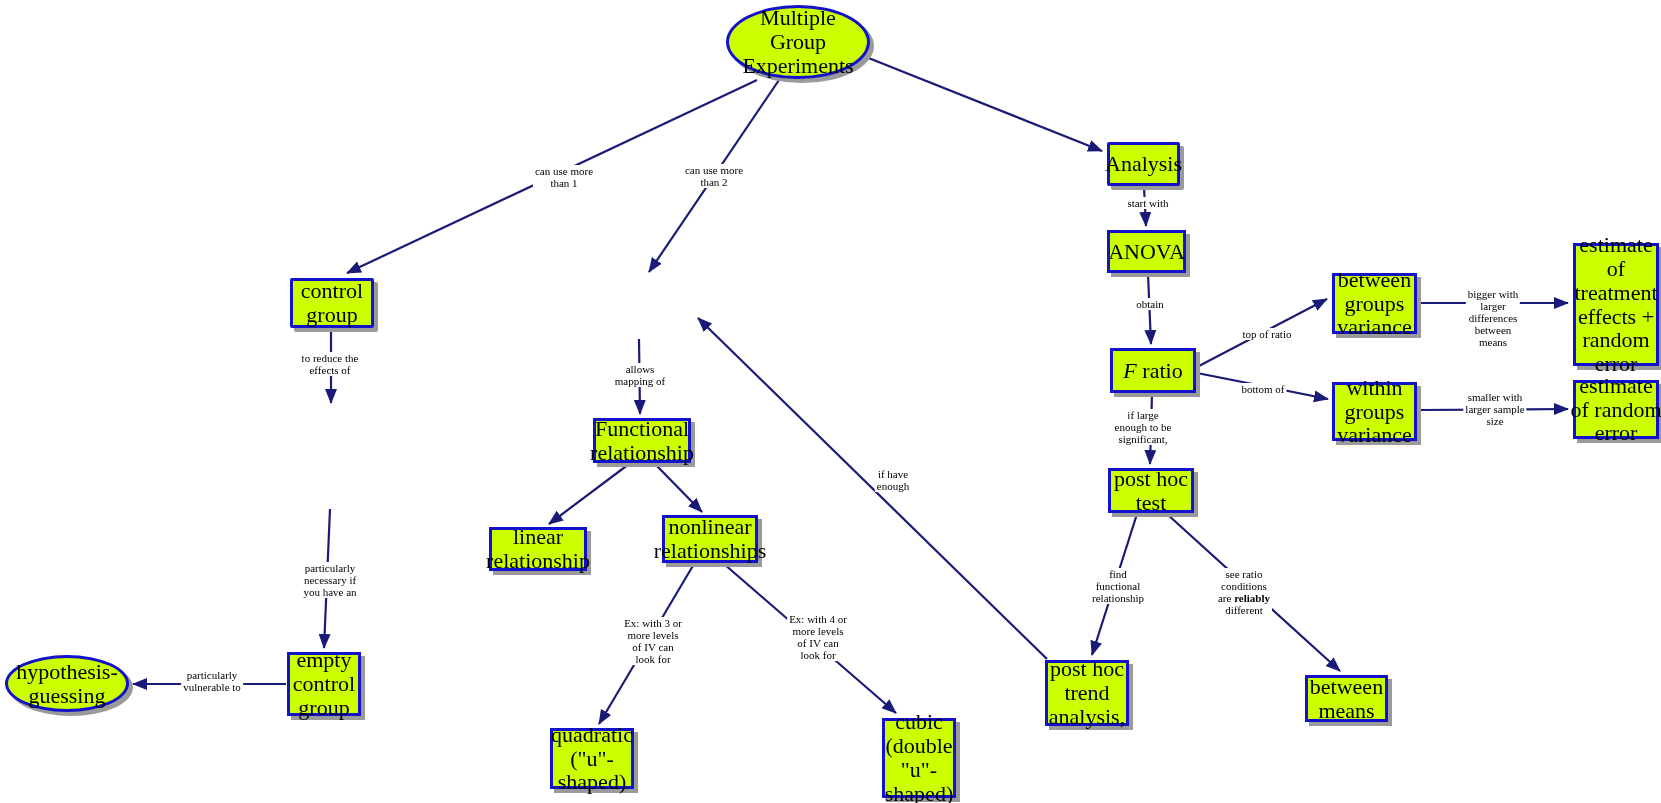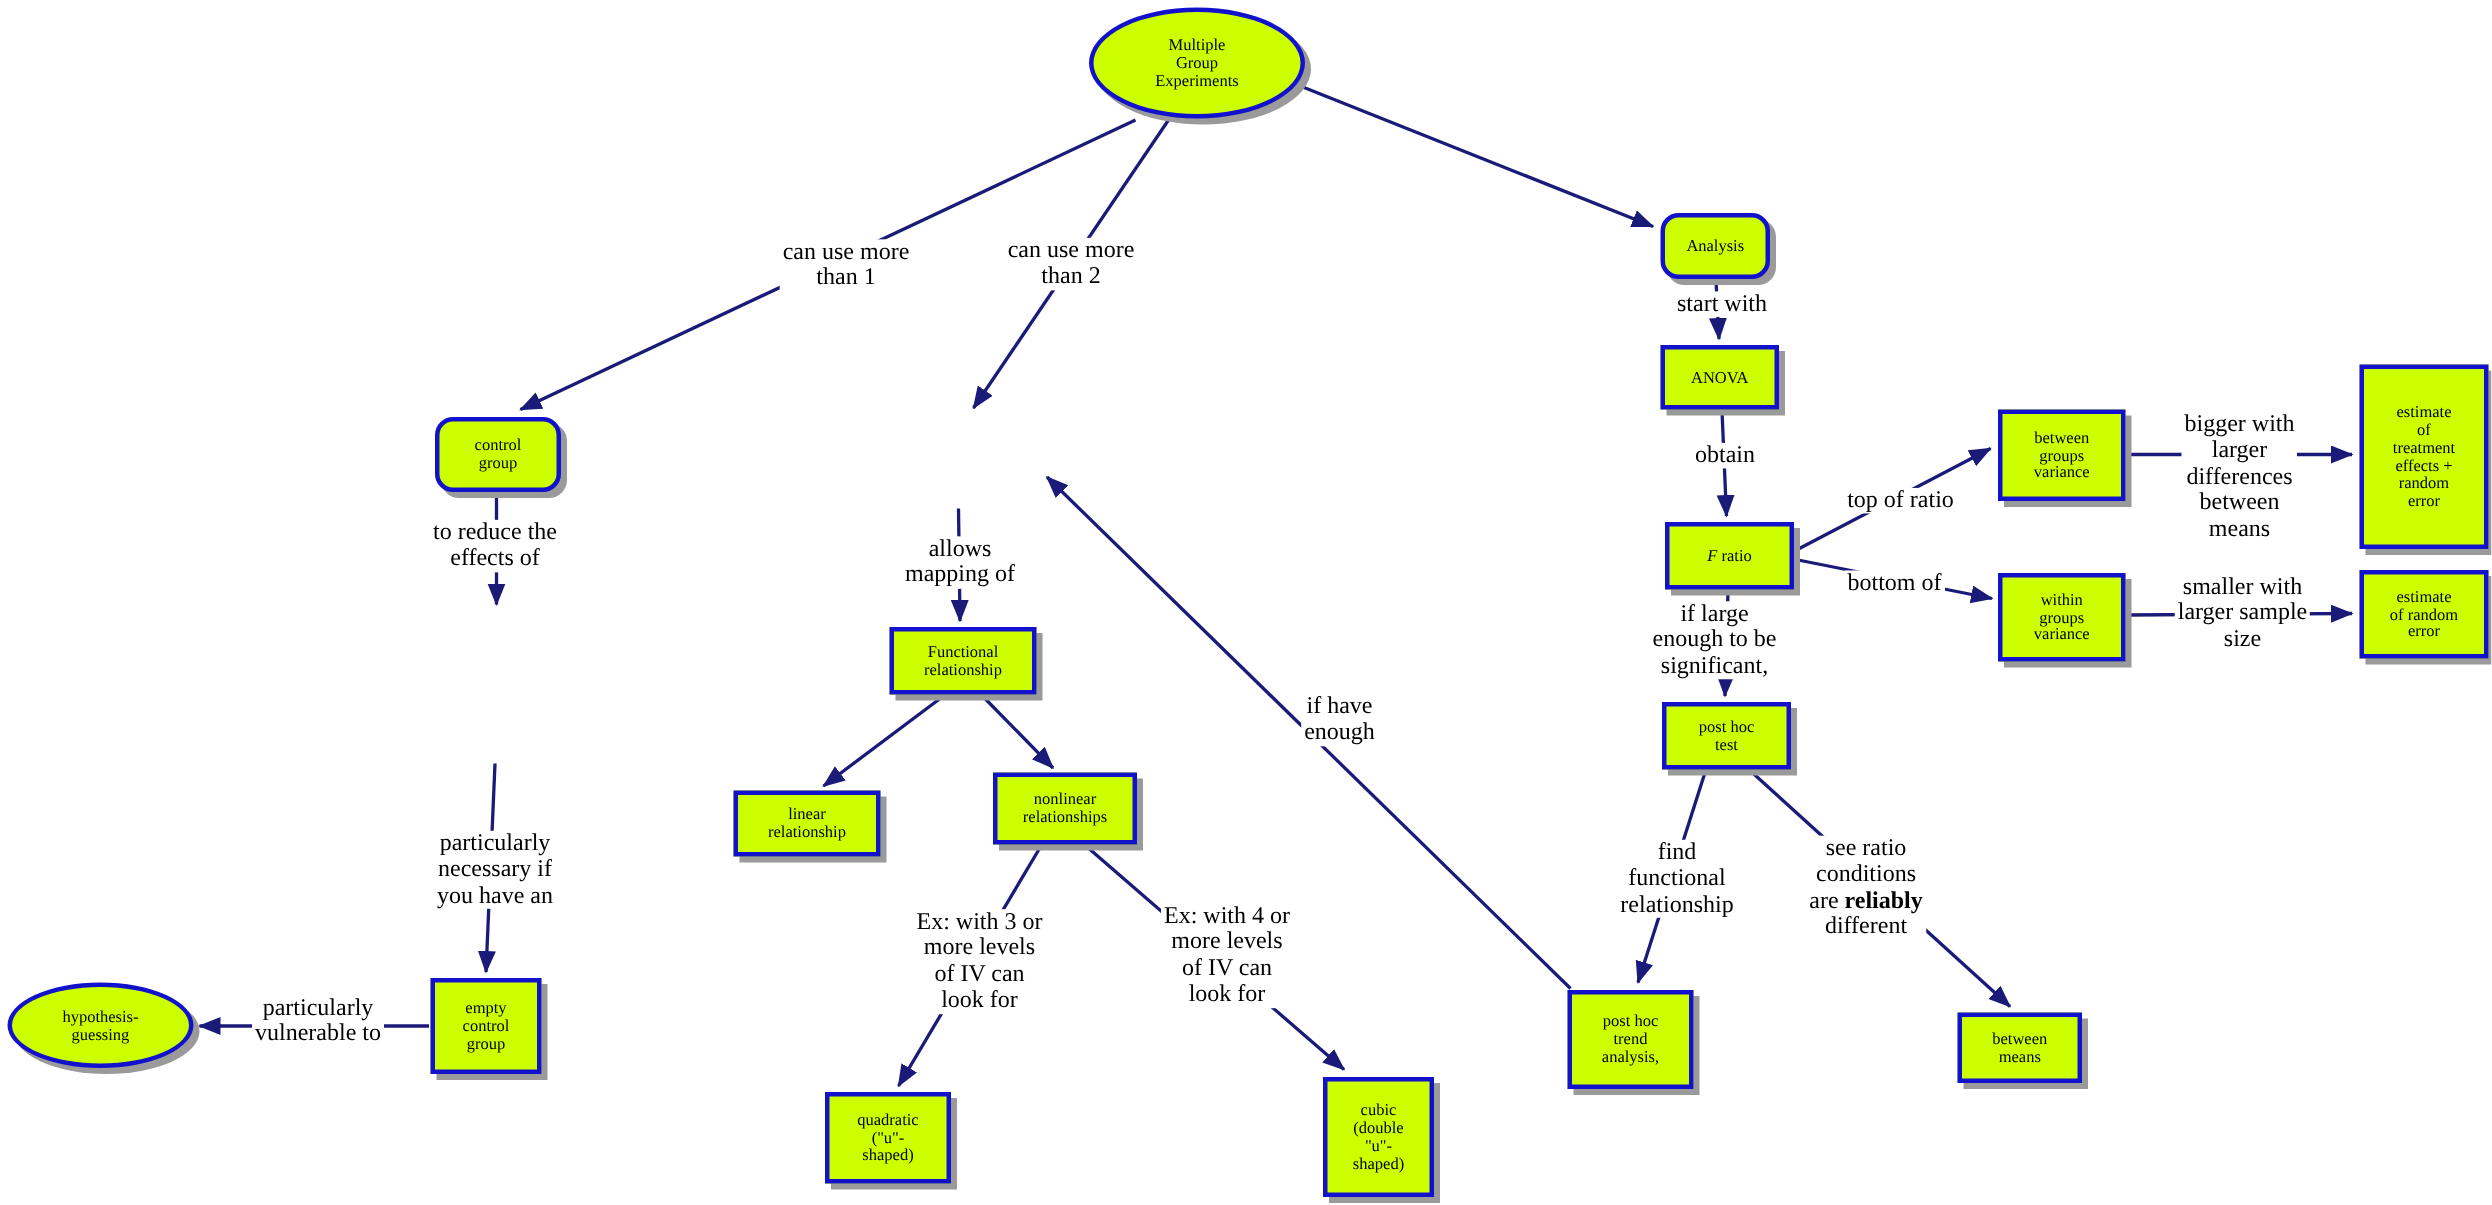--- a/index.html
+++ b/index.html
@@ -1,25 +1,25 @@
 <!DOCTYPE html>
 <html><head>
 <meta charset="utf-8">
 <style>
   html,body{margin:0;padding:0;background:#fff;}
   .stage{position:relative;width:1661px;height:803px;background:#ffffff;
          font-family:"Liberation Serif",serif;color:#000;overflow:hidden;}
   svg.edges{position:absolute;left:0;top:0;z-index:1;}
   .elabel{position:absolute;z-index:2;transform:translate(-50%,-50%);
           white-space:pre;text-align:center;background:#fff;
-          font-size:16px;line-height:1.09;padding:0 2px;}
+          font-size:11px;line-height:1.09;padding:0 2px;}
   .node{position:absolute;z-index:3;background:#ccff00;border:3px solid #1212cc;
         box-shadow:4px 4px 0 #9a9a9a;display:flex;align-items:center;justify-content:center;
-        text-align:center;white-space:pre;font-size:11px;line-height:1.09;box-sizing:border-box;}
-  .node.round{border-radius:12px;justify-content:center;}
+        text-align:center;white-space:pre;font-size:22px;line-height:1.09;box-sizing:border-box;}
+  .node.round{border-radius:2px;justify-content:center;}
   .node.ellipse{border-radius:50%;}
   .it{font-style:italic;}
   .bold{font-weight:bold;}
 </style>
 </head>
 <body>
 
 <div class="stage">
 
   <svg class="edges" width="1661" height="803">

